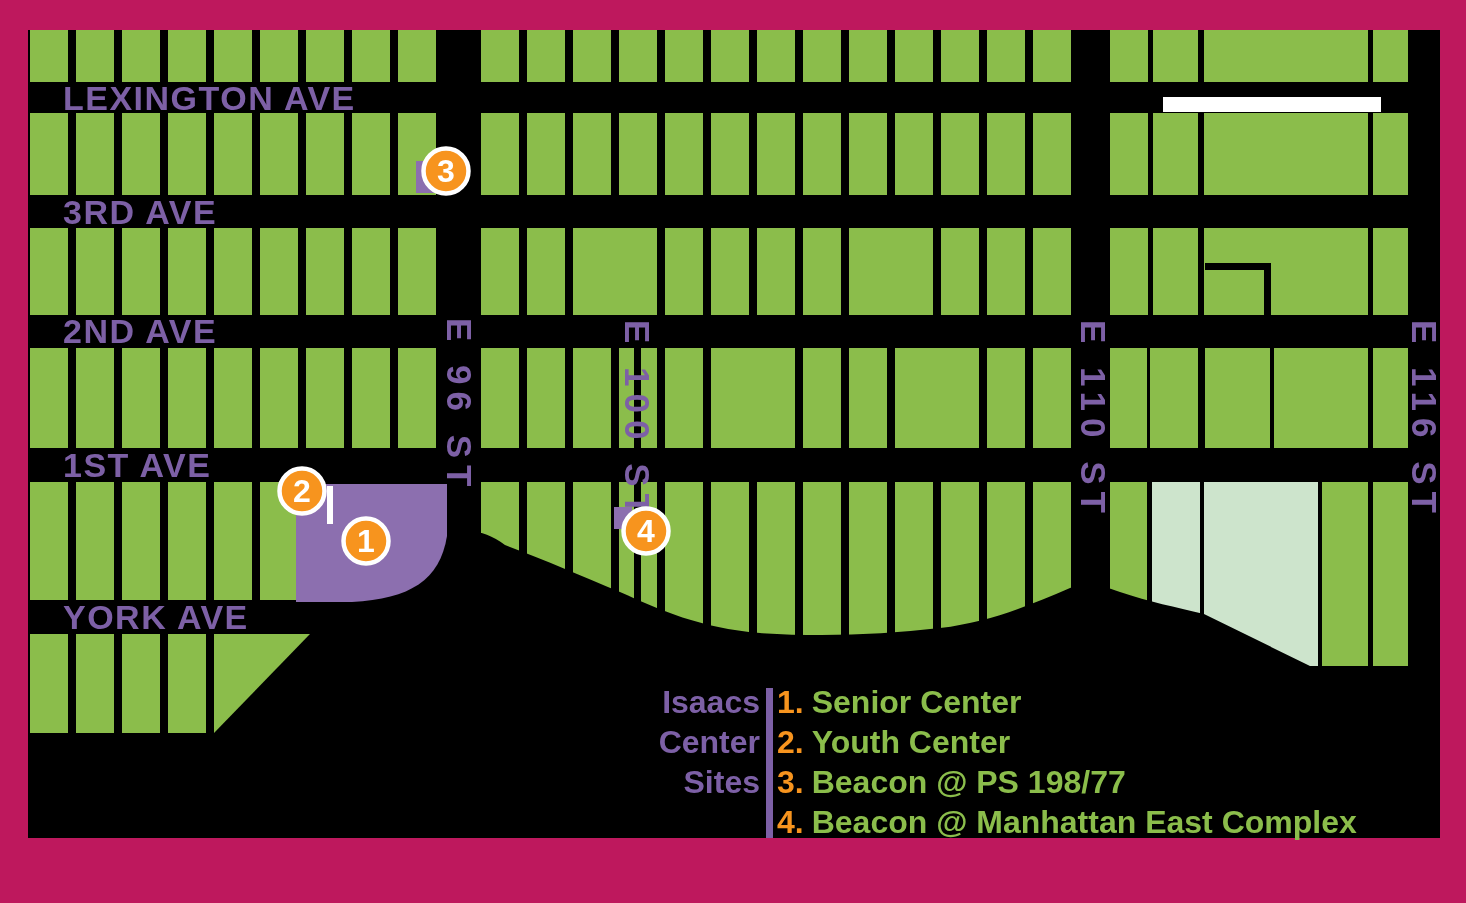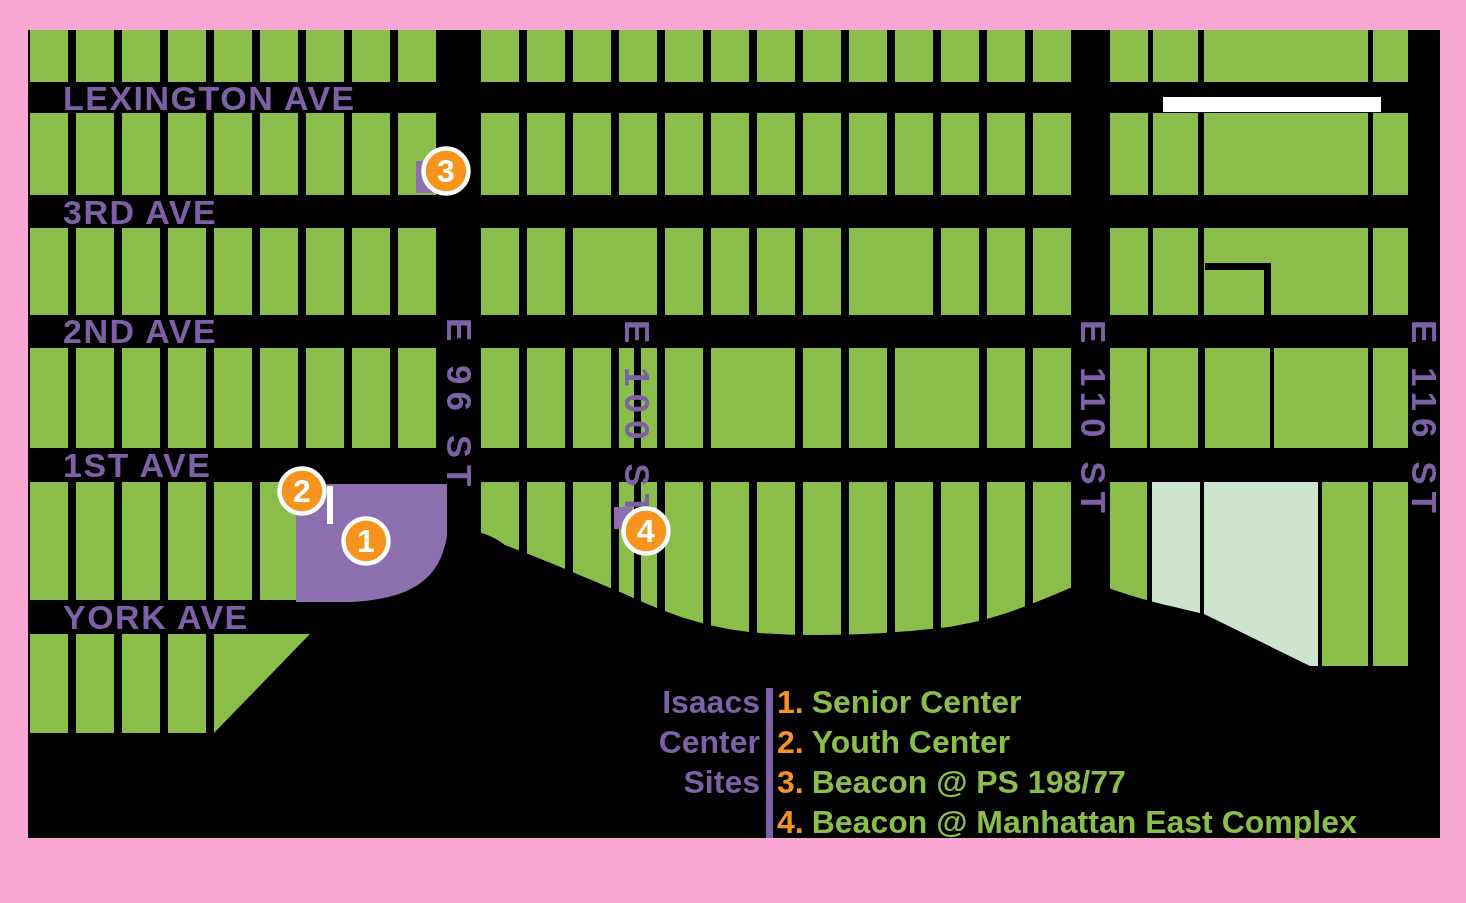--- a/index.html
+++ b/index.html
@@ -1,16 +1,16 @@
 <!DOCTYPE html>
 <html style="--green: #8BBD4B; --light-green: #CDE4CC; --purple-block: #8C6FAF; --purple-text: #7D60A6; --orange: #F7941E;"><head>
 <meta charset="utf-8">
 <style>
   html,body{margin:0;padding:0;background:#ffffff;}
-  .stage{position:relative;width:1466px;height:903px;background:#f9a8d4;overflow:hidden;}
+  .stage{position:relative;width:1466px;height:903px;background:#be185d;overflow:hidden;}
   svg{display:block;}
   text{font-family:"Liberation Sans","DejaVu Sans",sans-serif;}
   .hstreet-label{fill:var(--purple-text);font-size:34px;font-weight:bold;letter-spacing:1.5px;}
   .vstreet-label{fill:var(--purple-text);font-size:35px;font-weight:bold;letter-spacing:7px;}
   .marker circle{fill:var(--orange);stroke:#ffffff;stroke-width:4.5px;}
   .marker text{fill:#ffffff;font-size:32px;font-weight:bold;text-anchor:middle;}
   .legend-title{fill:var(--purple-text);font-size:32px;font-weight:bold;text-anchor:end;}
   .legend-item{font-size:32px;font-weight:bold;}
   .legend-item .num{fill:var(--orange);}
   .legend-item .lbl{fill:var(--green);}

